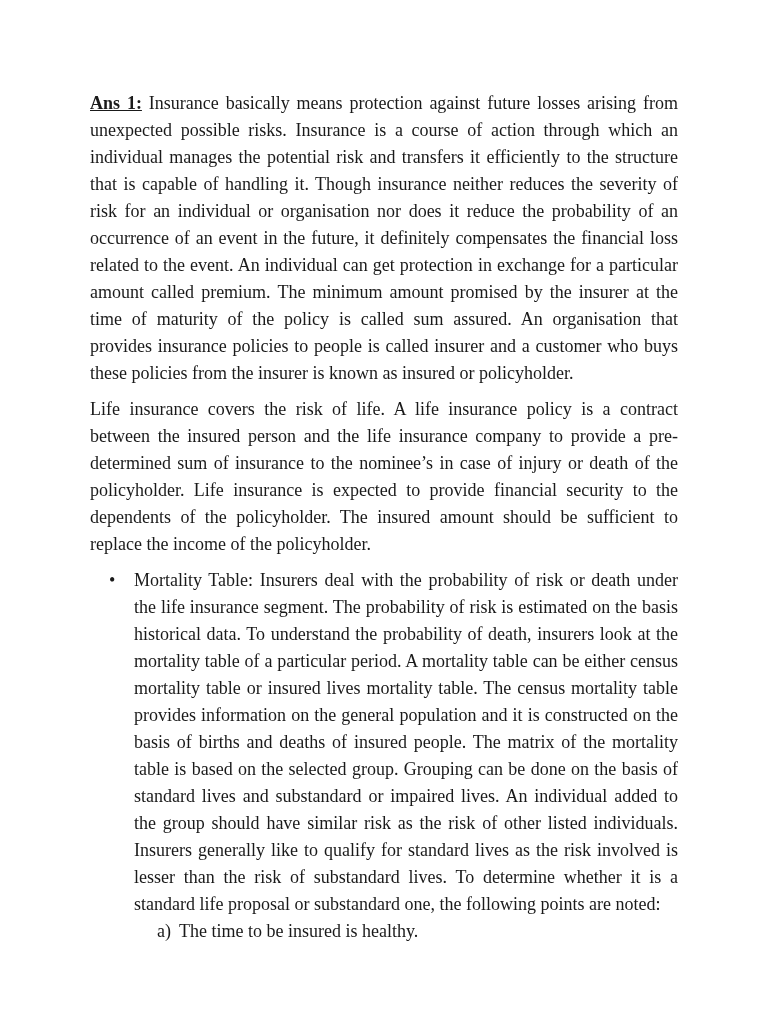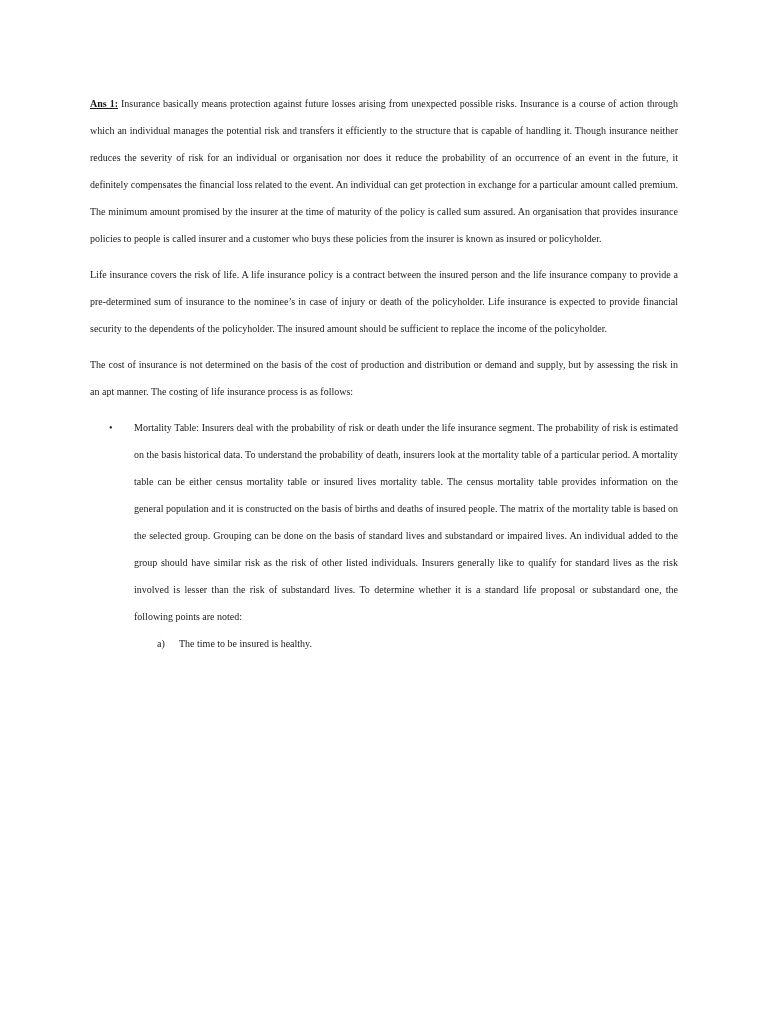--- a/index.html
+++ b/index.html
@@ -1,20 +1,20 @@
 <!DOCTYPE html>
 <html><head>
 <meta charset="utf-8">
 <style>
   html, body { margin: 0; padding: 0; background: #ffffff; }
   body { width: 768px; height: 1024px; overflow: hidden; position: relative; }
   .page {
     position: absolute; left: 90px; top: 90px; width: 588px;
     font-family: "Liberation Serif", "DejaVu Serif", serif;
-    font-size: 10px; line-height: 27px; color: #1a1a1a;
+    font-size: 18px; line-height: 27px; color: #1a1a1a;
     text-align: justify;
   }
   .para { margin: 0 0 9px 0; }
   .ans-label { font-weight: bold; text-decoration: underline; }
   .bullet-list { list-style: none; margin: 0; padding: 0; }
   .bullet-item { position: relative; padding-left: 44px; }
   .bullet-dot {
     position: absolute; left: 19px; top: 0; width: 10px;
   }
   .sub-list { list-style: none; margin: 0; padding: 0 0 0 67px; text-align: left; }
@@ -22,21 +22,20 @@
   .sub-marker { position: absolute; left: 0; top: 0; }
 </style>
 </head>
 <body>
 
 <div class="page">
   <p class="para"><span class="ans-label">Ans 1:</span><span> Insurance basically means protection against future losses arising from unexpected possible risks. Insurance is a course of action through which an individual manages the potential risk and transfers it efficiently to the structure that is capable of handling it. Though insurance neither reduces the severity of risk for an individual or organisation nor does it reduce the probability of an occurrence of an event in the future, it definitely compensates the financial loss related to the event. An individual can get protection in exchange for a particular amount called premium. The minimum amount promised by the insurer at the time of maturity of the policy is called sum assured. An organisation that provides insurance policies to people is called insurer and a customer who buys these policies from the insurer is known as insured or policyholder.</span></p>
 
   <p class="para">Life insurance covers the risk of life. A life insurance policy is a contract between the insured person and the life insurance company to provide a pre-determined sum of insurance to the nominee’s in case of injury or death of the policyholder. Life insurance is expected to provide financial security to the dependents of the policyholder. The insured amount should be sufficient to replace the income of the policyholder.</p>
 
-  <p class="para">The cost of insurance is not determined on the basis of the cost of production and distribution or demand and supply, but by assessing the risk in an apt manner. The costing of life insurance process is as follows:</p>
 
   <ul class="bullet-list">
     <li class="bullet-item">
       <span class="bullet-dot">•</span>
       <span>Mortality Table: Insurers deal with the probability of risk or death under the life insurance segment. The probability of risk is estimated on the basis historical data. To understand the probability of death, insurers look at the mortality table of a particular period. A mortality table can be either census mortality table or insured lives mortality table. The census mortality table provides information on the general population and it is constructed on the basis of births and deaths of insured people. The matrix of the mortality table is based on the selected group. Grouping can be done on the basis of standard lives and substandard or impaired lives. An individual added to the group should have similar risk as the risk of other listed individuals. Insurers generally like to qualify for standard lives as the risk involved is lesser than the risk of substandard lives. To determine whether it is a standard life proposal or substandard one, the following points are noted:</span>
     </li>
   </ul>
 
   <ol class="sub-list">
     <li class="sub-item">

